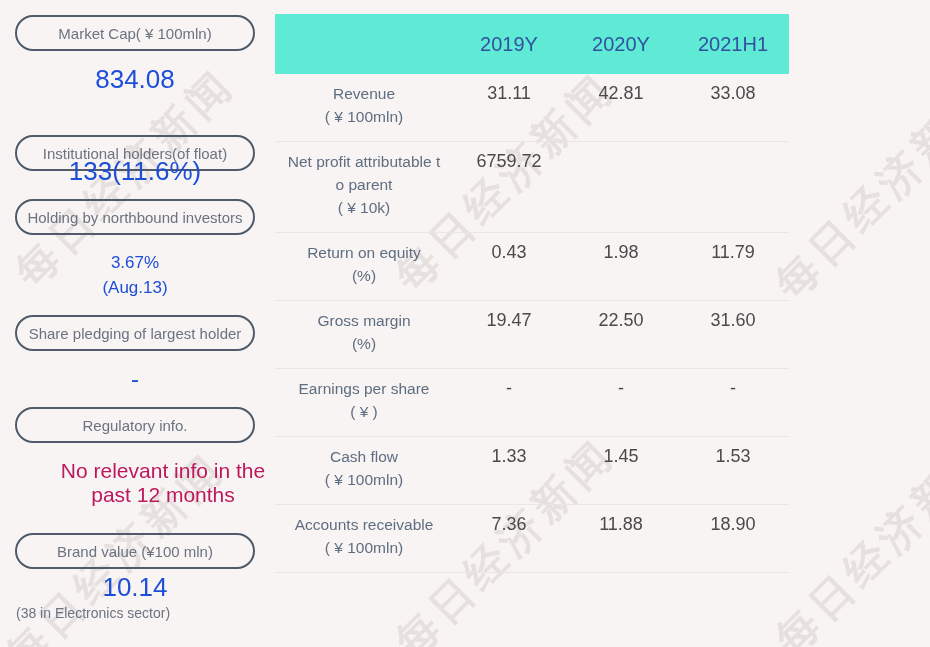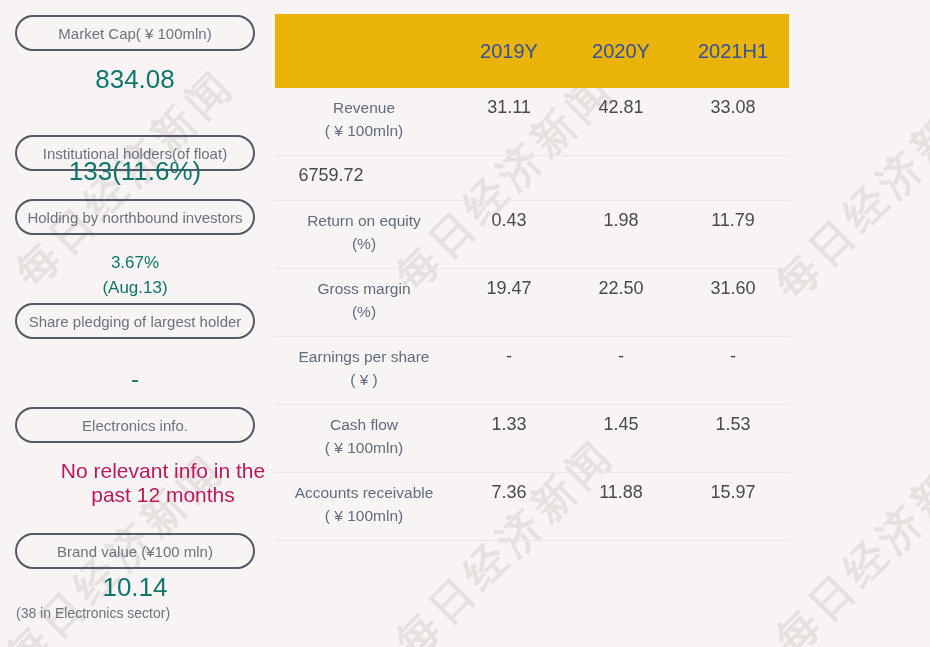--- a/index.html
+++ b/index.html
@@ -27,36 +27,36 @@
   .sidebar{position:absolute;left:0;top:0;width:270px;height:647px;padding-left:28px;}
   .pill{
     position:absolute;left:15px;width:236px;height:32px;
     border:2px solid #505a68;border-radius:18px;
     display:flex;align-items:center;justify-content:center;
     font-size:15px;color:#6b7380;background:transparent;
     white-space:nowrap;
   }
   .sval{
     position:absolute;left:0;width:270px;text-align:center;
-    color:#0f766e;font-weight:500;white-space:pre-line;
+    color:#1d4ed8;font-weight:500;white-space:pre-line;
   }
   .pill.p1{top:15px;} .sval.v1{top:64px;font-size:26px;line-height:30px;}
   .pill.p2{top:107px;margin-top:28px;} .sval.v2{top:156px;font-size:26px;line-height:30px;}
   .pill.p3{top:199px;} .sval.v3{top:250px;font-size:17px;line-height:25px;}
-  .pill.p4{top:303px;} .sval.v4{top:364px;font-size:24px;line-height:30px;}
+  .pill.p4{top:315px;} .sval.v4{top:364px;font-size:24px;line-height:30px;}
   .pill.p5{top:407px;} .sval.v5{top:459px;font-size:21px;line-height:24px;color:#be185d;margin-left:28px;}
   .pill.p6{top:523px;margin-top:10px;} .sval.v6{top:572px;font-size:26px;line-height:30px;}
   .snote{
     position:absolute;left:16px;top:605px;width:254px;text-align:left;
     font-size:14px;color:#6b7380;
   }
   
   .table{position:absolute;left:275px;top:14px;width:514px;}
   .thead{
-    display:flex;height:74px;background:#eab308;align-items:center;
+    display:flex;height:60px;background:#5eead4;align-items:center;
   }
   .thead .cell{
     font-size:20px;font-weight:500;color:#33519e;text-align:center;
   }
   .cell.c-label{width:178px;}
   .cell.c-val{width:112px;text-align:center;}
   .trow{
     display:flex;align-items:flex-start;
     padding:8px 0 13px 0;
     border-bottom:1px solid #eae6e5;
@@ -99,21 +99,21 @@
     </div>
     <div class="sval v3">3.67%
 (Aug.13)</div>
 
     <div class="pill p4">
       <span>Share pledging of largest holder</span>
     </div>
     <div class="sval v4">-</div>
 
     <div class="pill p5">
-      <span>Electronics info.</span>
+      <span>Regulatory info.</span>
     </div>
     <div class="sval v5">No relevant info in the
 past 12 months</div>
 
     <div class="pill p6">
       <span>Brand value (¥100 mln)</span>
     </div>
     <div class="sval v6">10.14</div>
     <div class="snote">(38 in Electronics sector)</div>
   </aside>
@@ -128,20 +128,23 @@
 
     <div class="trow">
       <div class="cell c-label">Revenue
 ( ¥ 100mln)</div>
       <div class="cell c-val">31.11</div>
       <div class="cell c-val">42.81</div>
       <div class="cell c-val">33.08</div>
     </div>
 
     <div class="trow">
+      <div class="cell c-label">Net profit attributable t
+o parent
+( ¥ 10k)</div>
       <div class="cell c-val">6759.72</div>
     </div>
 
     <div class="trow">
       <div class="cell c-label">Return on equity
 (%)</div>
       <div class="cell c-val">0.43</div>
       <div class="cell c-val">1.98</div>
       <div class="cell c-val">11.79</div>
     </div>
@@ -168,17 +171,17 @@
       <div class="cell c-val">1.33</div>
       <div class="cell c-val">1.45</div>
       <div class="cell c-val">1.53</div>
     </div>
 
     <div class="trow">
       <div class="cell c-label">Accounts receivable
 ( ¥ 100mln)</div>
       <div class="cell c-val">7.36</div>
       <div class="cell c-val">11.88</div>
-      <div class="cell c-val">15.97</div>
+      <div class="cell c-val">18.90</div>
     </div>
   </section>
 
 </div>
 
 </body></html>

